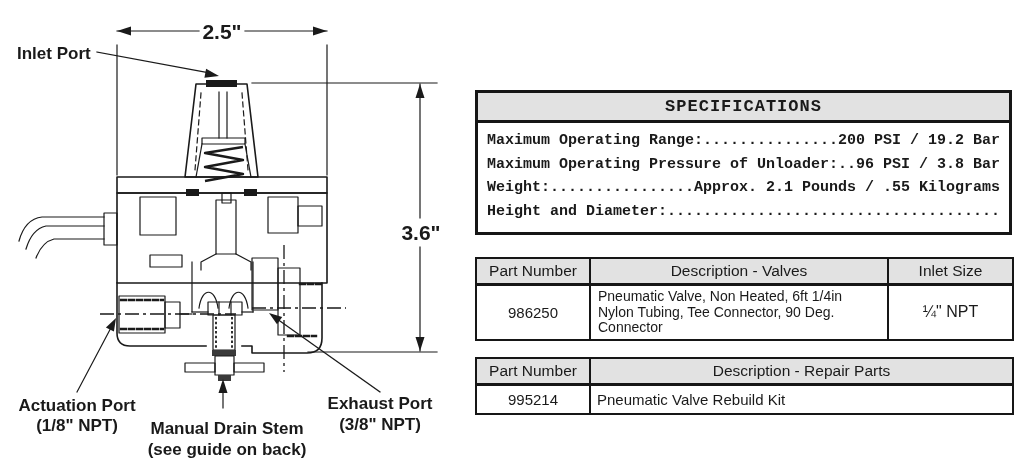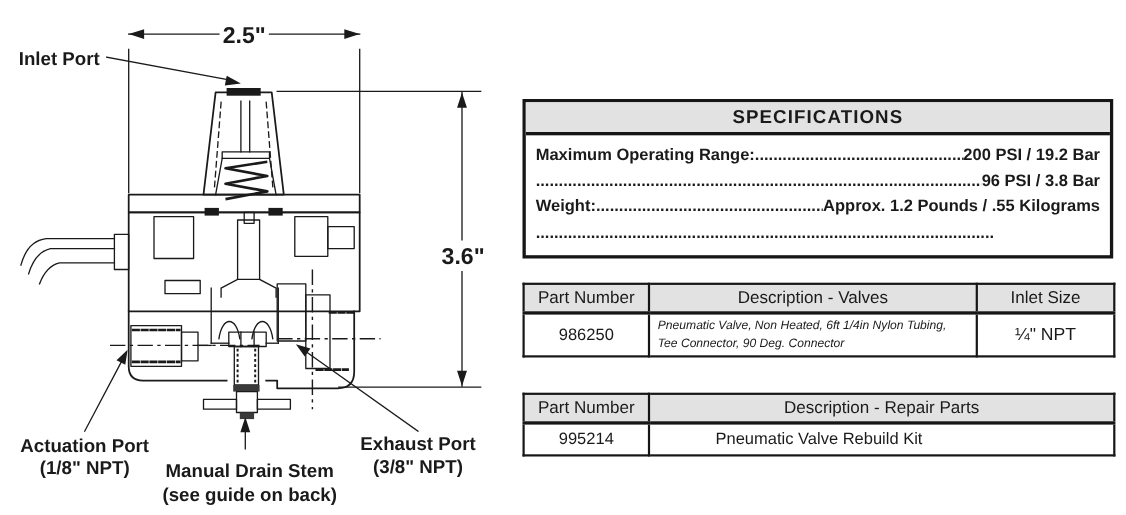--- a/index.html
+++ b/index.html
@@ -13,42 +13,42 @@
   .dash{stroke-dasharray:5 4;}
   .thick-dash{stroke-width:2.4;stroke-dasharray:5 3;}
   .cl{stroke:#1a1a1a;stroke-width:1.3;fill:none;stroke-dasharray:14 4 3 4;}
   .fill{fill:#1a1a1a;stroke:none;}
   .fill2{fill:#3a3a3a;stroke:none;}
   .dimtxt{font:bold 21px "Liberation Sans","DejaVu Sans",sans-serif;fill:#1a1a1a;}
   .lbltxt{font:bold 17px "Liberation Sans","DejaVu Sans",sans-serif;fill:#1a1a1a;}
 
   
   .panel{position:absolute;left:475px;width:537px;}
-  .box{border:3px solid #161616;background:#fff;box-sizing:border-box;}
+  .box{border:3px solid #161616;background:#fff;box-sizing:border-box;font-family:Liberation Mono, monospace;}
   #spec{top:90px;}
   #spec .hd{background:#e2e2e2;border-bottom:3px solid #161616;text-align:center;
             font-weight:bold;font-size:17px;letter-spacing:1px;line-height:27px;height:27px;}
   #spec .bd{padding:6px 9px 9px 9px;}
   .spec-row{display:flex;align-items:baseline;font-weight:bold;font-size:15px;
             line-height:23.5px;white-space:nowrap;}
   .spec-label,.spec-value{flex:0 0 auto;}
   .leader{flex:1 1 auto;overflow:hidden;white-space:nowrap;font-weight:bold;}
   .leader::before{content:"....................................................................................................";}
 
   table.grid{border-collapse:collapse;width:537px;table-layout:fixed;}
   table.grid,table.grid th,table.grid td{border:2.5px solid #161616;}
   table.grid th{background:#e2e2e2;font-weight:normal;font-size:15.5px;text-align:center;
                 padding:3px 2px;border-bottom-width:3px;}
   table.grid td{background:#fff;font-weight:normal;vertical-align:middle;}
   #valves{position:absolute;top:257px;}
   #repair{position:absolute;top:357px;}
   td.part{text-align:center;font-size:15px;margin-top:16px;}
-  td.desc{font-size:11px;line-height:15.5px;padding:3px 7px;text-align:left;font-style:italic;}
+  td.desc{font-size:14px;line-height:15.5px;padding:3px 7px;text-align:left;}
   td.inlet{text-align:center;font-size:16px;}
-  td.rdesc{text-align:center;font-size:15px;padding:5px 120px 5px 6px;}
+  td.rdesc{font-size:15px;padding:5px 120px 5px 6px;}
 </style>
 </head>
 <body>
 
 <div id="page">
 
   <svg id="diagram" viewBox="0 0 460 468">
 
     <g>
       <line class="ln thin" x1="117" y1="45" x2="117" y2="175"></line>
@@ -186,29 +186,31 @@
 
   <div id="spec" class="panel box">
     <div class="hd">SPECIFICATIONS</div>
     <div class="bd">
       <div class="spec-row">
         <span class="spec-label">Maximum Operating Range:</span>
         <span class="leader"></span>
         <span class="spec-value">200 PSI / 19.2 Bar</span>
       </div>
       <div class="spec-row">
+        <span class="spec-label">Maximum Operating Pressure of Unloader:</span>
         <span class="leader"></span>
         <span class="spec-value">96 PSI / 3.8 Bar</span>
       </div>
       <div class="spec-row">
         <span class="spec-label">Weight:</span>
         <span class="leader"></span>
-        <span class="spec-value">Approx. 1.2 Pounds / .55 Kilograms</span>
-      </div>
-      <div class="spec-row">
+        <span class="spec-value">Approx. 2.1 Pounds / .55 Kilograms</span>
+      </div>
+      <div class="spec-row">
+        <span class="spec-label">Height and Diameter:</span>
         <span class="leader"></span>
       </div>
     </div>
   </div>
 
   <table id="valves" class="panel grid">
     <colgroup>
         <col style="width:114px">
         <col style="width:298px">
         <col style="width:125px">

